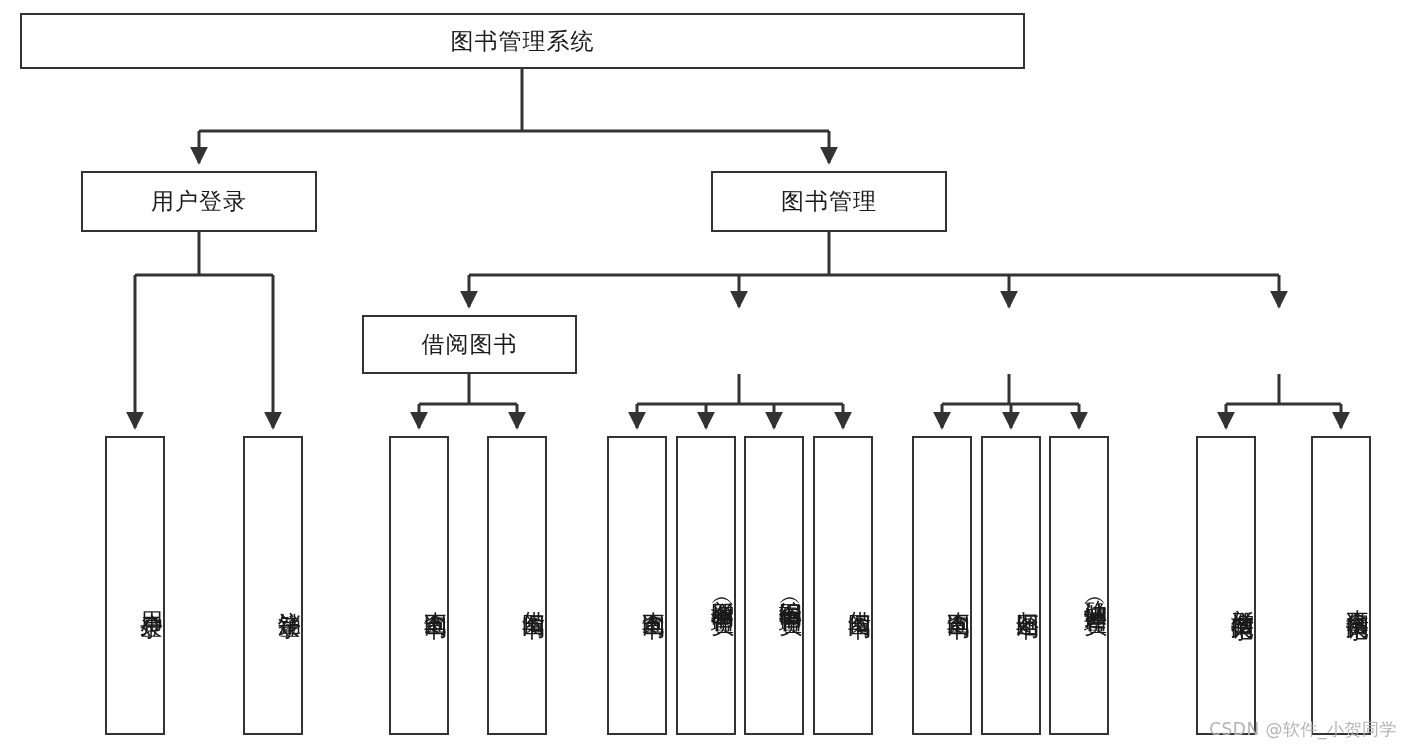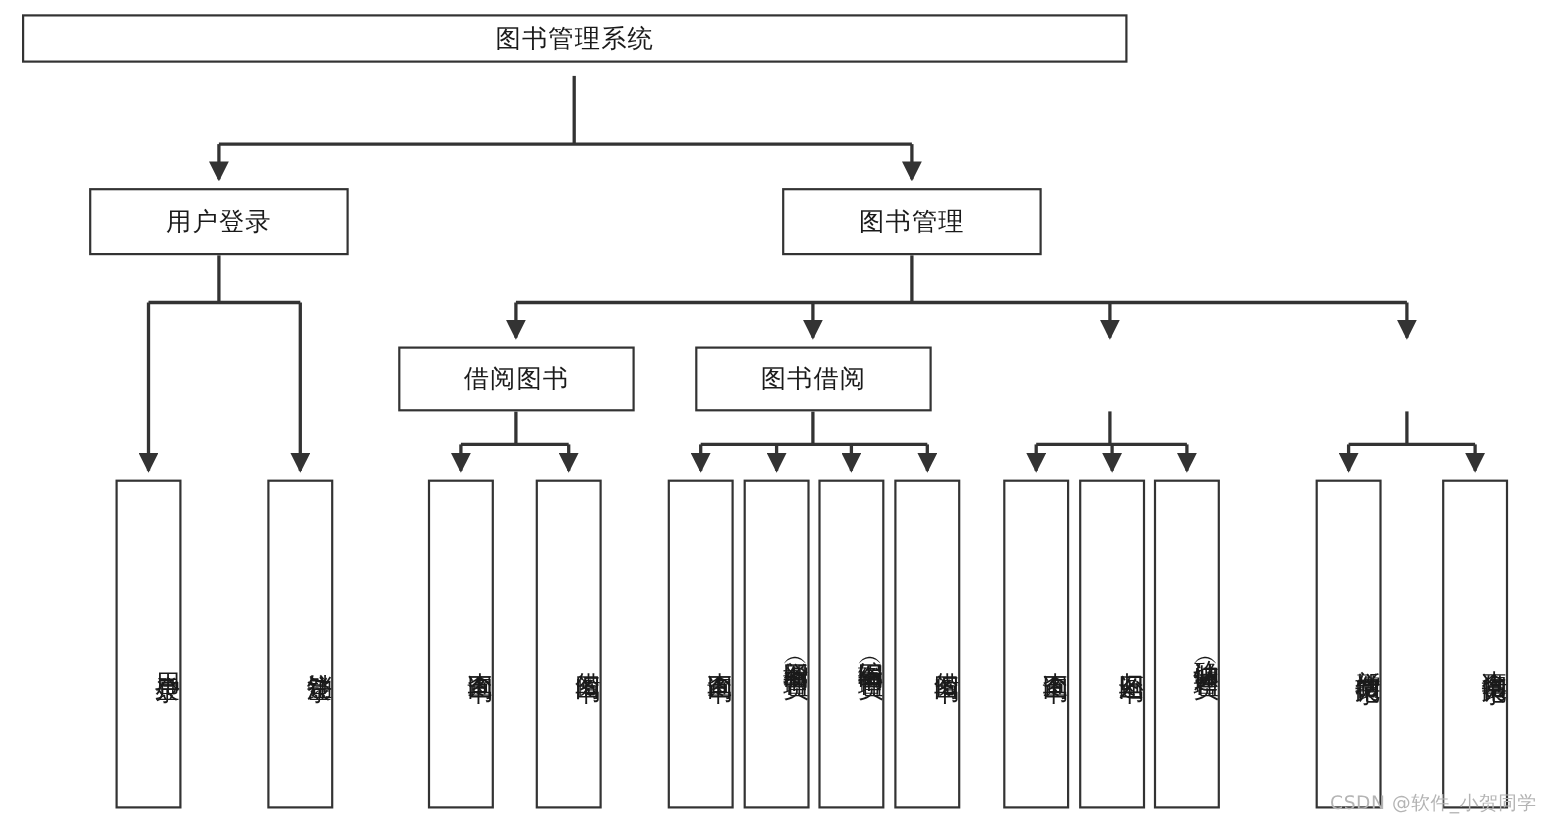--- a/index.html
+++ b/index.html
@@ -118,36 +118,33 @@
       <path d="M 1011 404 L 1011 428" marker-end="url(#arrow)"></path>
       <path d="M 1079 404 L 1079 428" marker-end="url(#arrow)"></path>
 
       <path d="M 1279 374 L 1279 404"></path>
       <path d="M 1226 404 L 1341 404"></path>
       <path d="M 1226 404 L 1226 428" marker-end="url(#arrow)"></path>
       <path d="M 1341 404 L 1341 428" marker-end="url(#arrow)"></path>
     </g>
   </svg>
 
-  <div class="node-box horizontal" style="left: 20px; top: 13px; width: 1005px; height: 44px;">
+  <div class="node-box horizontal" style="left: 20px; top: 13px; width: 1005px; height: 56px;">
     <span class="node-label">图书管理系统</span>
   </div>
 
   <div class="node-box horizontal" style="left: 81px; top: 171px; width: 236px; height: 61px;">
     <span class="node-label">用户登录</span>
   </div>
   <div class="node-box horizontal" style="left: 711px; top: 171px; width: 236px; height: 61px;">
     <span class="node-label">图书管理</span>
   </div>
 
   <div class="node-box horizontal" style="left: 362px; top: 315px; width: 215px; height: 59px;">
     <span class="node-label">借阅图书</span>
-  </div>
-  <div class="node-box horizontal" style="left: 632px; top: 315px; width: 215px; height: 59px;">
-    <span class="node-label">图书借阅</span>
   </div>
 
   <div class="node-box vertical" style="left: 105px; top: 436px; width: 60px; height: 299px;">
     <span class="node-label">用户登录</span>
   </div>
   <div class="node-box vertical" style="left: 243px; top: 436px; width: 60px; height: 299px;">
     <span class="node-label">注销登录</span>
   </div>
   <div class="node-box vertical" style="left: 389px; top: 436px; width: 60px; height: 299px;">
     <span class="node-label">查询图书</span>

